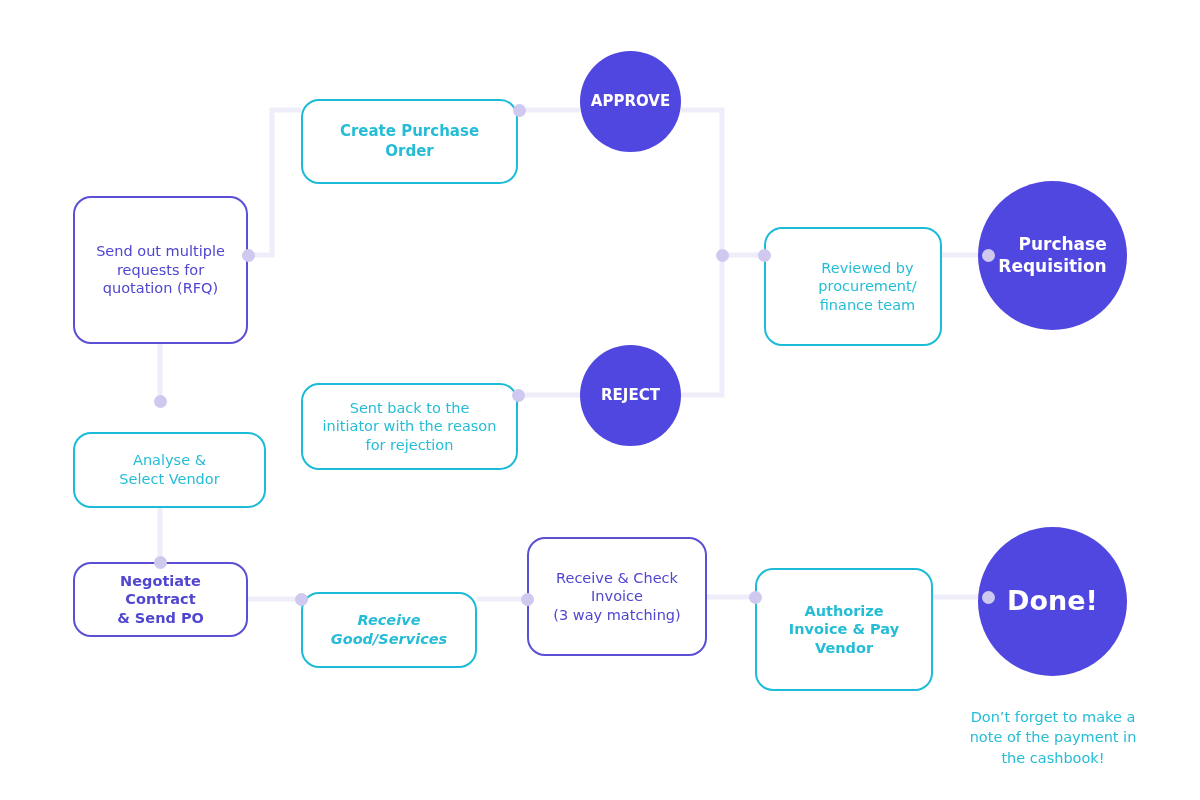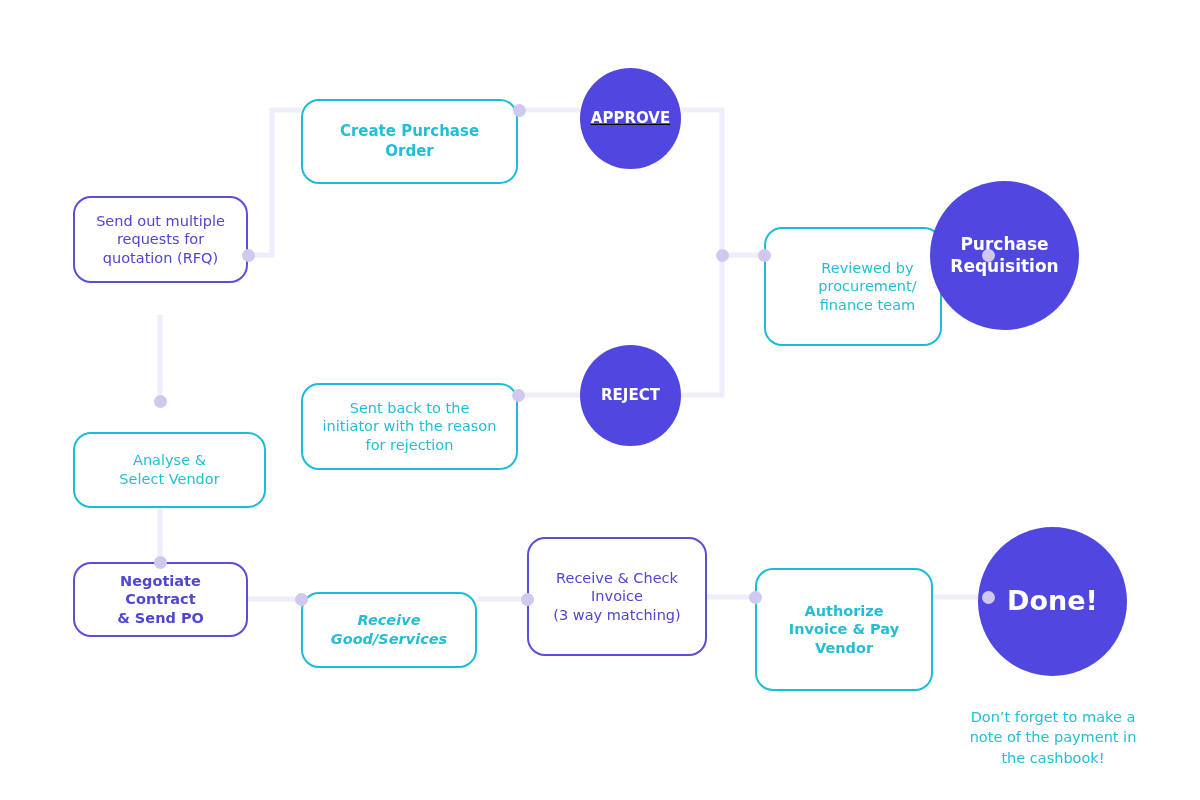--- a/index.html
+++ b/index.html
@@ -109,34 +109,34 @@
       <polyline points="248,599 301,599" fill="none" stroke="#EFEDFA" stroke-width="5" stroke-linecap="butt" stroke-linejoin="miter"></polyline>
       <polyline points="477,599 527,599" fill="none" stroke="#EFEDFA" stroke-width="5" stroke-linecap="butt" stroke-linejoin="miter"></polyline>
       <polyline points="707,597 755,597" fill="none" stroke="#EFEDFA" stroke-width="5" stroke-linecap="butt" stroke-linejoin="miter"></polyline>
       <polyline points="933,597 988,597" fill="none" stroke="#EFEDFA" stroke-width="5" stroke-linecap="butt" stroke-linejoin="miter"></polyline>
     </svg>
   <div id="nodes-layer">
       <div class="node box cyan" style="left: 301px; top: 68px; width: 217px; height: 85px;">
         <span class="label bold" style="font-size: 15px;">Create Purchase
 Order</span>
       </div>
-      <div class="node circle" style="left: 580px; top: 68px; width: 101px; height: 101px; text-decoration: underline;">
+      <div class="node circle" style="left: 580px; top: 51px; width: 101px; height: 101px;">
         <span class="label bold" style="font-size: 15px;">APPROVE</span>
       </div>
-      <div class="node box purple" style="left: 73px; top: 196px; width: 175px; height: 87px;">
+      <div class="node box purple" style="left: 73px; top: 196px; width: 175px; height: 148px;">
         <span class="label reg" style="font-size: 14.5px;">Send out multiple
 requests for
 quotation (RFQ)</span>
       </div>
       <div class="node box cyan" style="left: 764px; top: 196px; width: 178px; height: 119px; padding-left: 29px;">
         <span class="label reg" style="font-size: 14.5px;">Reviewed by
 procurement/
 finance team</span>
       </div>
-      <div class="node circle" style="left: 930px; top: 181px; width: 149px; height: 149px;">
+      <div class="node circle" style="left: 978px; top: 181px; width: 149px; height: 149px; text-align: right;">
         <span class="label bold" style="font-size: 17px;">Purchase
 Requisition</span>
       </div>
       <div class="node box cyan" style="left: 301px; top: 352px; width: 217px; height: 87px; justify-content: center;">
         <span class="label reg" style="font-size: 14.5px;">Sent back to the
 initiator with the reason
 for rejection</span>
       </div>
       <div class="node circle" style="left: 580px; top: 345px; width: 101px; height: 101px;">
         <span class="label bold" style="font-size: 15px;">REJECT</span>

